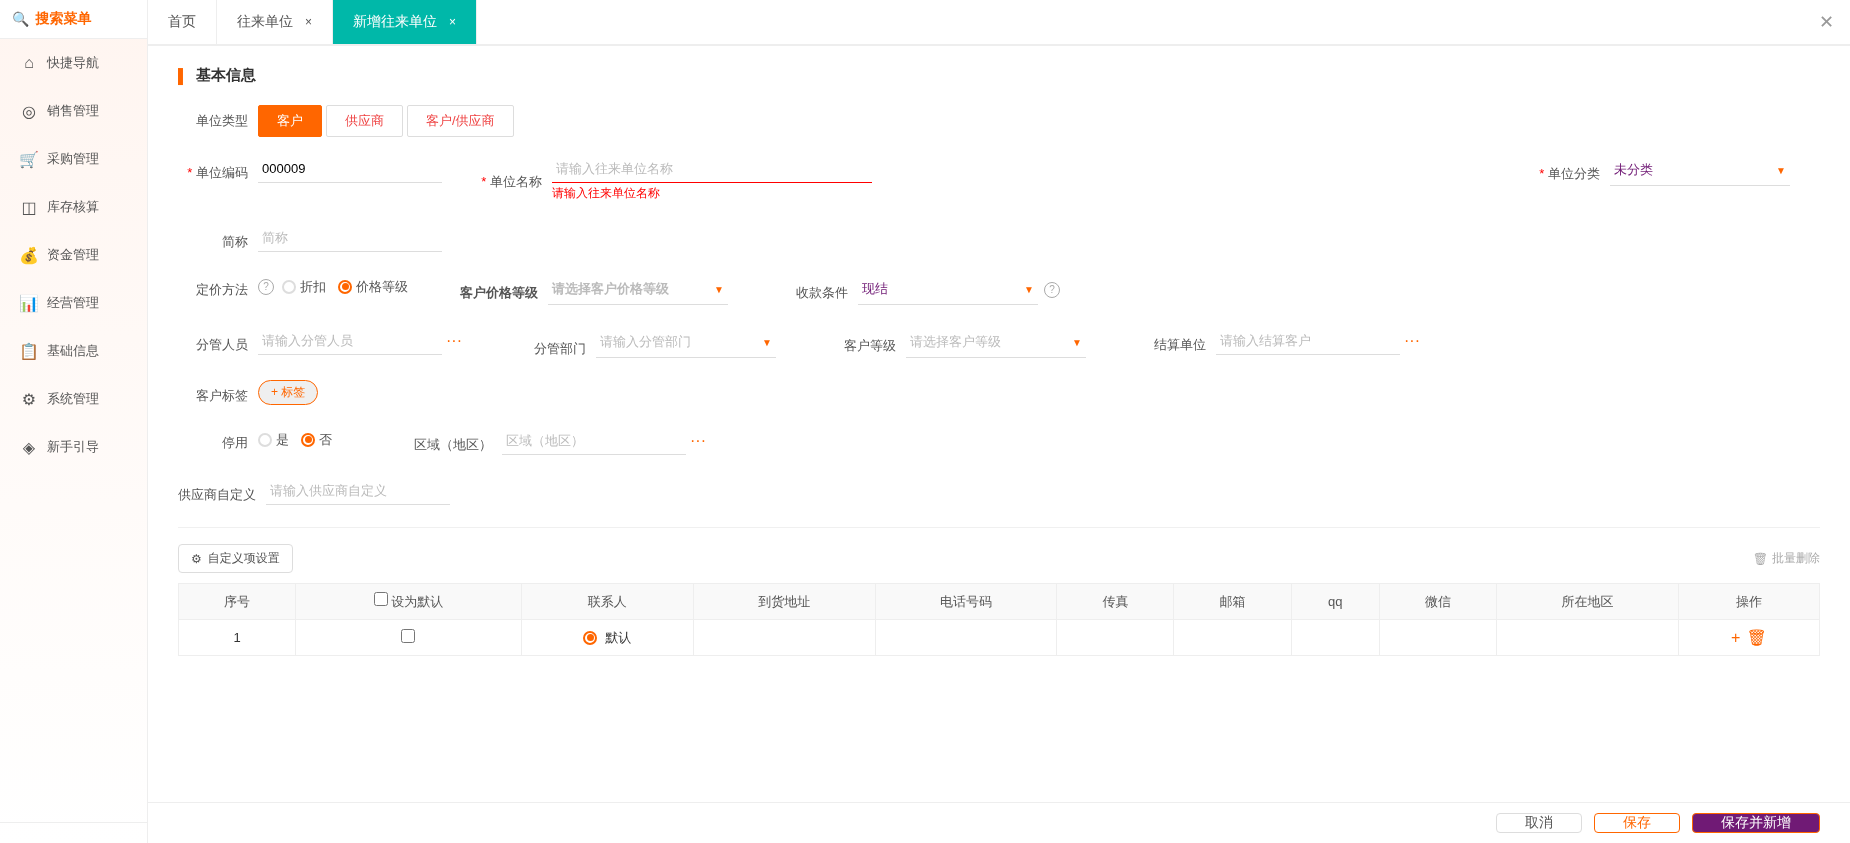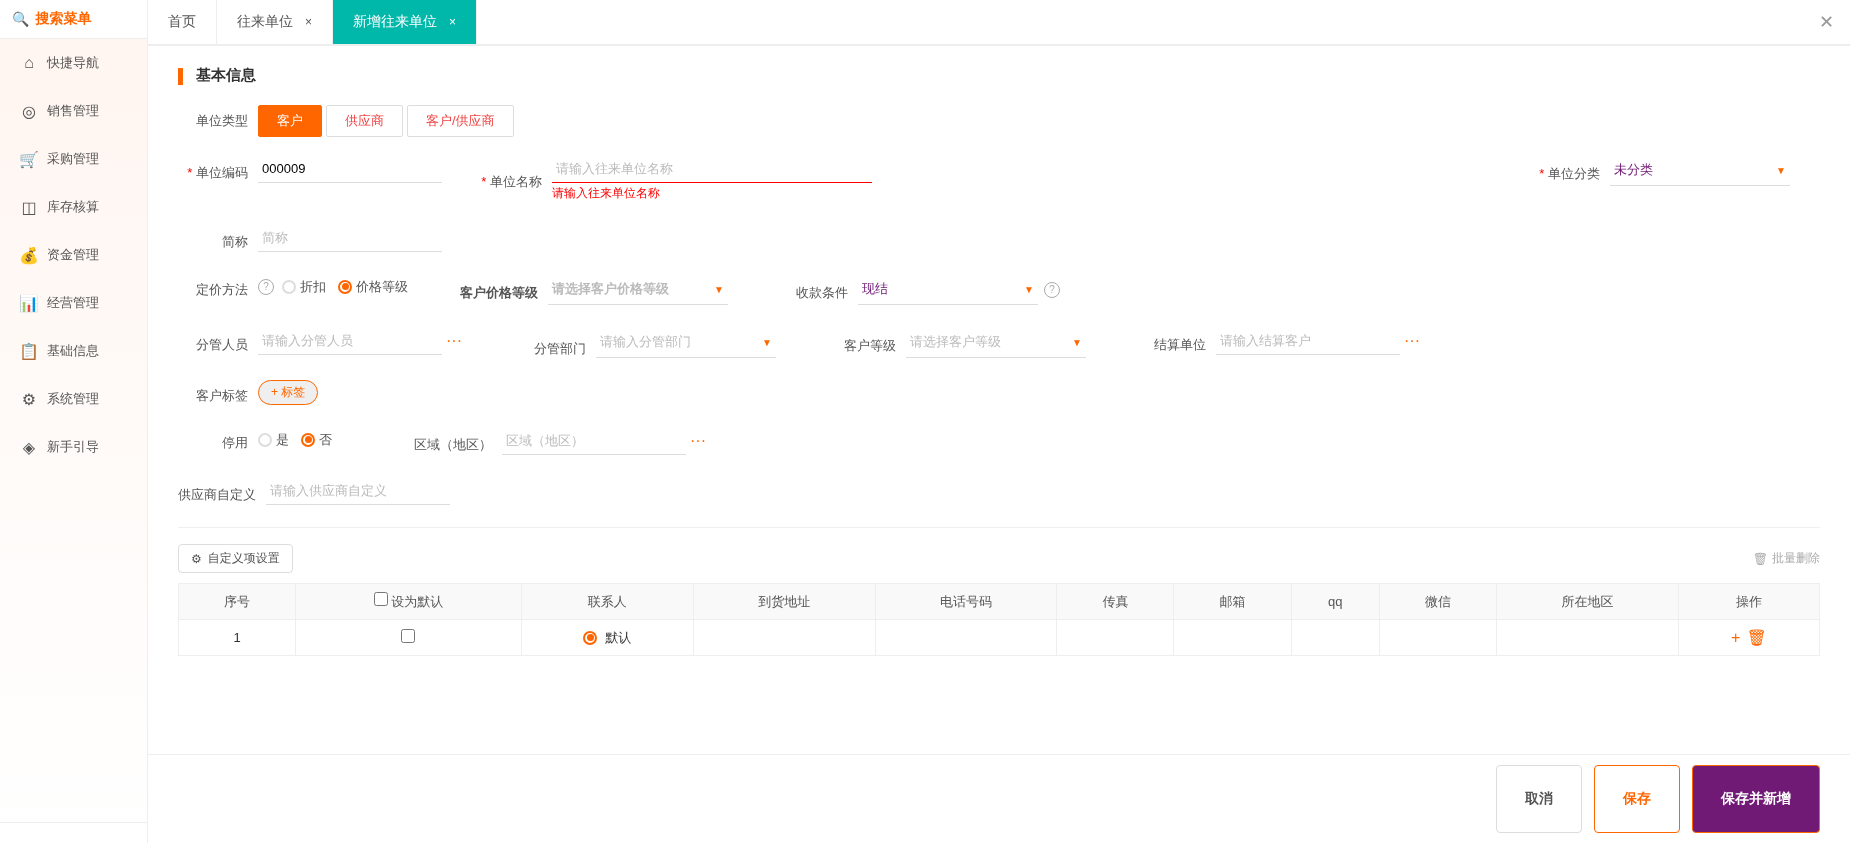--- a/index.html
+++ b/index.html
@@ -218,26 +218,25 @@
     .footer-bar {
       background: #fff;
       border-top: 1px solid #eee;
       padding: 10px 30px;
       display: flex;
       justify-content: flex-end;
       gap: 12px;
       flex-shrink: 0;
     }
     .btn {
-      padding: 24px 28px;
+      padding: 0 28px;
       border-radius: 4px;
       font-size: 14px;
       cursor: pointer;
       border: none;
-      font-weight: bold;
     }
     .btn-default { background: #fff; border: 1px solid #ddd; color: #555; }
     .btn-primary { background: #fff; border: 1px solid #f60; color: #f60; }
     .btn-orange { background: #701a75; color: #fff; border: 1px solid #f60; }
 
     
     .form-divider { width: 100%; height: 1px; background: #f0f0f0; margin: 8px 0 16px; }
 
     .row-actions { display: flex; align-items: center; justify-content: center; gap: 6px; }
     .row-action-btn { color: #f60; cursor: pointer; font-size: 16px; background: none; border: none; }

